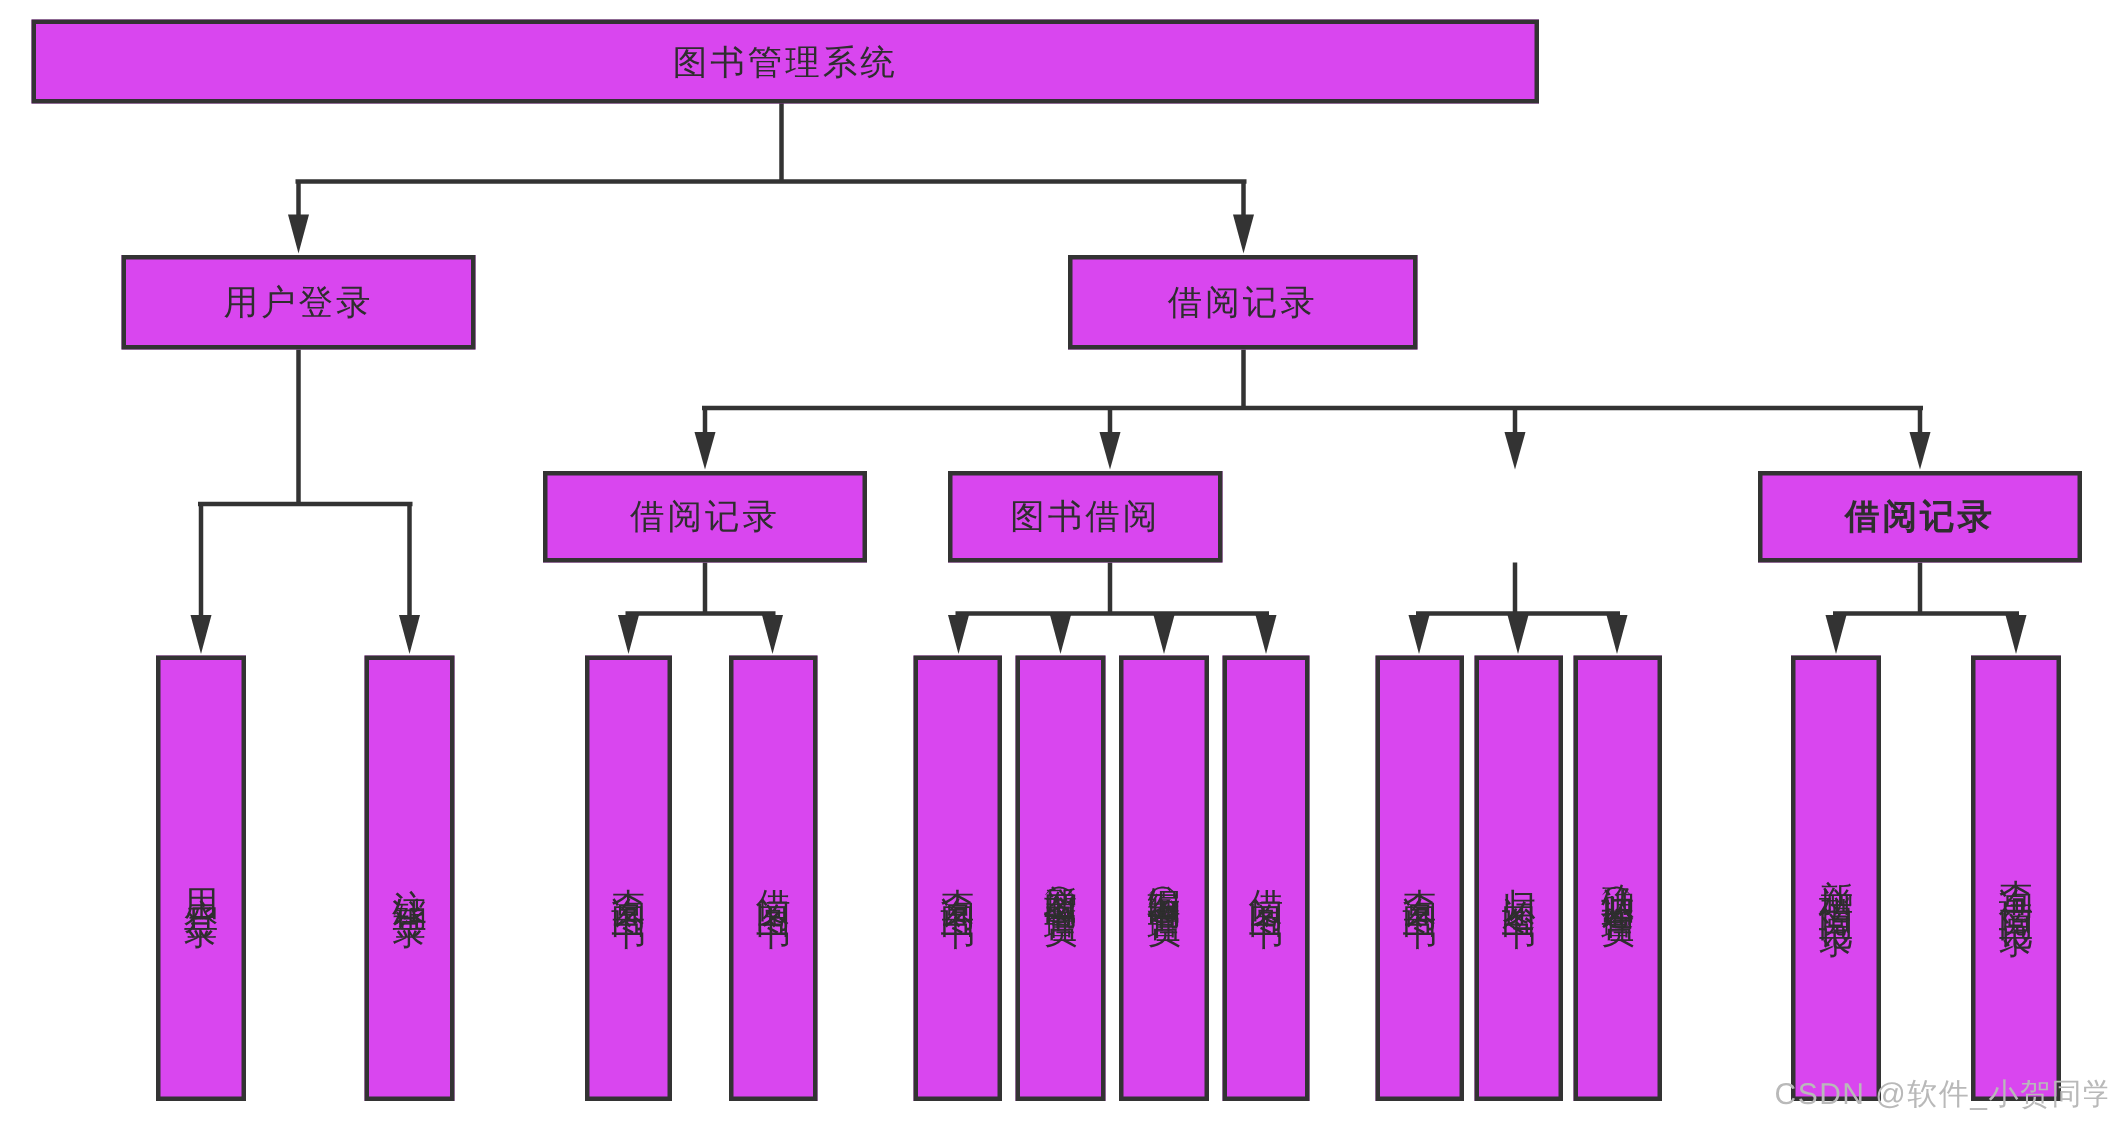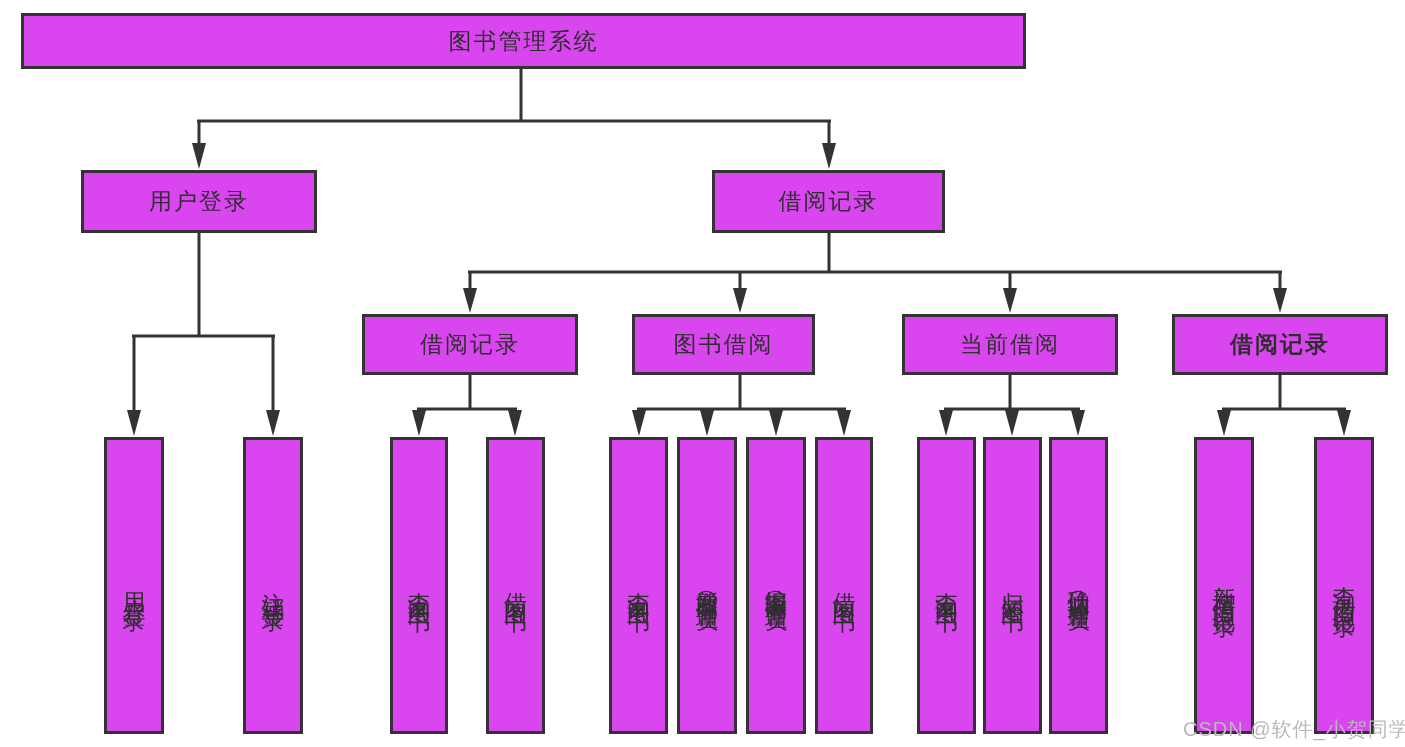--- a/index.html
+++ b/index.html
@@ -81,21 +81,20 @@
     <polygon points="1337,410 1351,410 1344,436"></polygon>
   </svg>
 
   <div class="box hbox" style="left:21px;top:13px;width:1005px;height:56px;">图书管理系统</div>
 
   <div class="box hbox" style="left:81px;top:170px;width:236px;height:63px;">用户登录</div>
   <div class="box hbox" style="left:712px;top:170px;width:233px;height:63px;">借阅记录</div>
 
   <div class="box hbox" style="left:362px;top:314px;width:216px;height:61px;">借阅记录</div>
   <div class="box hbox" style="left:632px;top:314px;width:183px;height:61px;">图书借阅</div>
-  <div class="box hbox" style="left:902px;top:314px;width:216px;height:61px;">当前借阅</div>
   <div class="box hbox" style="left:1172px;top:314px;width:216px;height:61px;font-weight:bold;">借阅记录</div>
 
   <div class="box vbox" style="left:104px;top:437px;width:60px;height:297px;">
     <span>用户登录</span>
     </div>
   <div class="box vbox" style="left:243px;top:437px;width:60px;height:297px;">
     <span>注销登录</span>
     </div>
 
   <div class="box vbox" style="left:390px;top:437px;width:58px;height:297px;">

